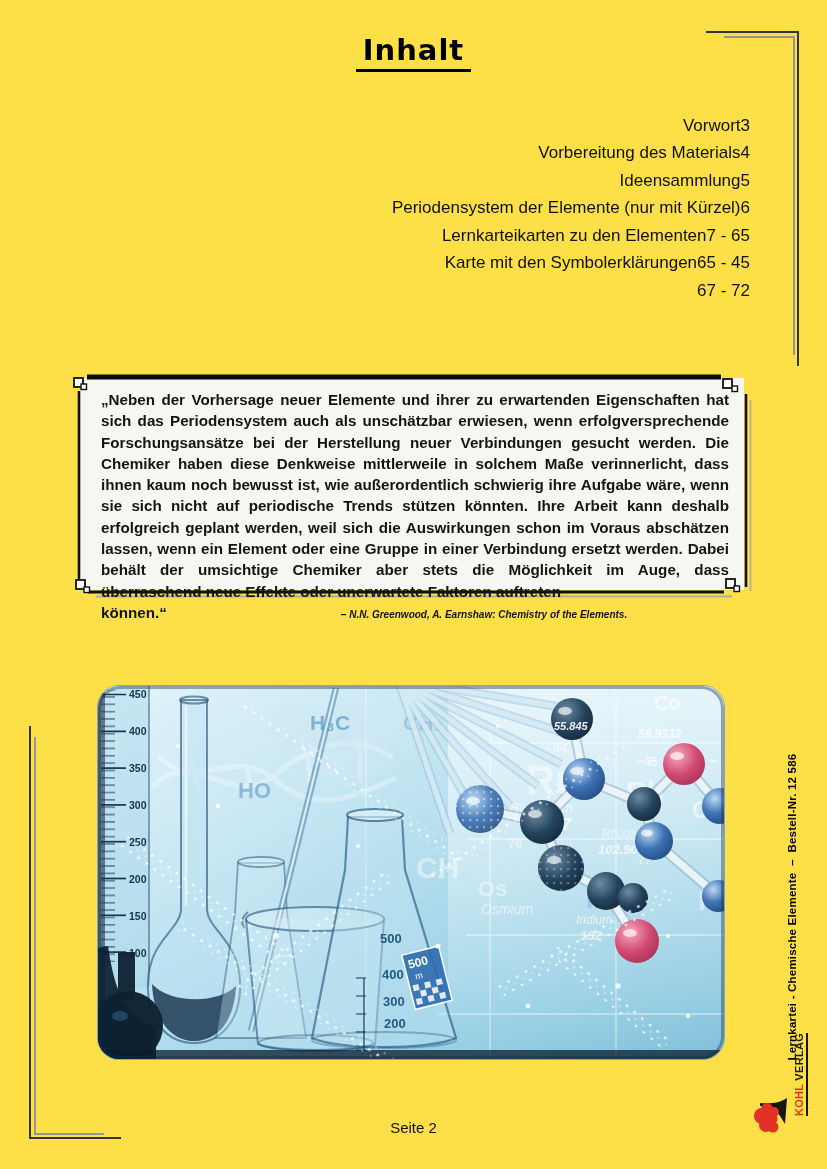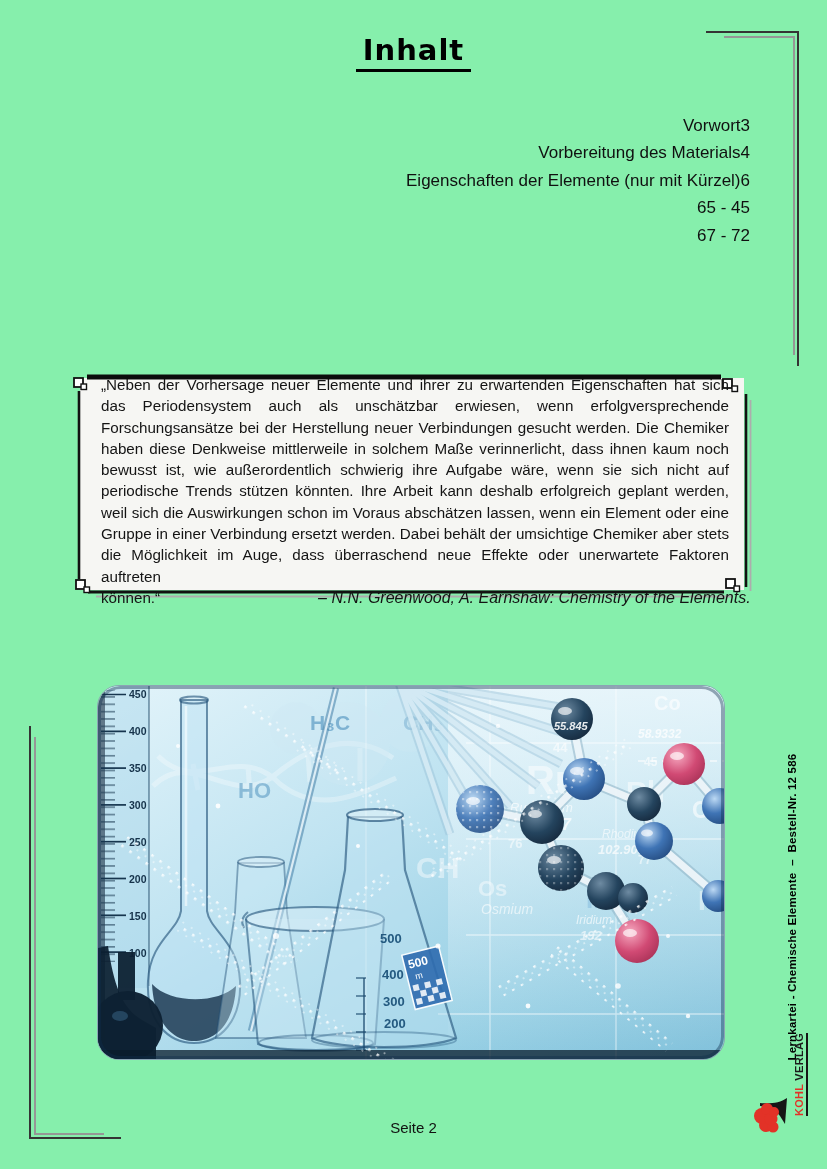--- a/index.html
+++ b/index.html
@@ -1,16 +1,16 @@
 <!DOCTYPE html>
 <html><head>
 <meta charset="utf-8">
 <style>
   html,body{margin:0;padding:0;background:#e9e9e9;}
-  .page{position:relative;width:827px;height:1169px;background:#86efac;margin:0 auto;
+  .page{position:relative;width:827px;height:1169px;background:#fde047;margin:0 auto;
         font-family:"Liberation Sans",sans-serif;overflow:hidden;}
 
   
   .title-wrap{position:absolute;top:33px;left:0;right:0;text-align:center;}
   .title{display:inline-block;font-family:"DejaVu Sans",sans-serif;font-weight:800;
          font-size:29px;letter-spacing:1px;color:#000;border-bottom:3.5px solid #000;
          padding:0 7px 2px 7px;}
 
   
   .deco{position:absolute;}
@@ -24,24 +24,24 @@
                  border-left:2px solid #969696;border-bottom:2px solid #969696;}
 
   
   .toc{position:absolute;left:75px;top:116px;width:675px;}
   .toc-row{display:flex;justify-content:flex-end;align-items:flex-start;
            height:27.45px;font-size:17px;color:#101010;}
   .toc-pages{text-align:right;white-space:nowrap;}
 
   
   .quote-frame{position:absolute;left:72px;top:366px;width:684px;height:240px;}
-  .quote-text{position:absolute;left:101px;top:374px;width:628px;color:#141414;}
+  .quote-text{position:absolute;left:101px;top:389px;width:628px;color:#141414;font-weight:bold;}
   .q-body{margin:0;font-size:15.2px;line-height:21.3px;text-align:justify;}
-  .q-tailline{display:flex;align-items:baseline;font-size:15.2px;line-height:21.3px;}
-  .q-attr{margin-left:158px;font-style:italic;font-size:16px;white-space:nowrap;}
+  .q-tailline{display:flex;align-items:baseline;font-size:15.2px;line-height:21.3px;gap:16px;}
+  .q-attr{margin-left:158px;font-style:italic;font-size:10px;white-space:nowrap;}
 
   
   .chem-image{position:absolute;left:97px;top:685px;width:626px;height:373px;
               border-radius:22px;overflow:hidden;border:1px solid #8ba4b4;}
   .chem-image svg{display:block;}
 
   
   .sidebar{position:absolute;left:786px;top:742px;width:26px;height:330px;}
   .sidebar-rot{position:absolute;left:0;top:330px;width:330px;height:26px;
                transform:rotate(-90deg);transform-origin:left top;
@@ -80,24 +80,33 @@
   <div class="toc">
     <div class="toc-row">
       <span>Vorwort</span>
       <span class="toc-pages">3</span>
     </div>
     <div class="toc-row">
       <span>Vorbereitung des Materials</span>
       <span class="toc-pages">4</span>
     </div>
     <div class="toc-row">
-      <span>Eigenschaften der Elemente (nur mit Kürzel)</span>
+      <span>Ideensammlung</span>
+      <span class="toc-pages">5</span>
+    </div>
+    <div class="toc-row">
+      <span>Periodensystem der Elemente (nur mit Kürzel)</span>
       <span class="toc-pages">6</span>
     </div>
     <div class="toc-row">
+      <span>Lernkarteikarten zu den Elementen</span>
+      <span class="toc-pages">7 - 65</span>
+    </div>
+    <div class="toc-row">
+      <span>Karte mit den Symbolerklärungen</span>
       <span class="toc-pages">65 - 45</span>
     </div>
     <div class="toc-row">
       <span class="toc-pages">67 - 72</span>
     </div>
   </div>
 
   <div class="quote-frame">
     <svg width="684" height="240" viewBox="0 0 684 240">
       <rect x="8" y="12" width="664" height="212" fill="#f6f6f3"></rect>

